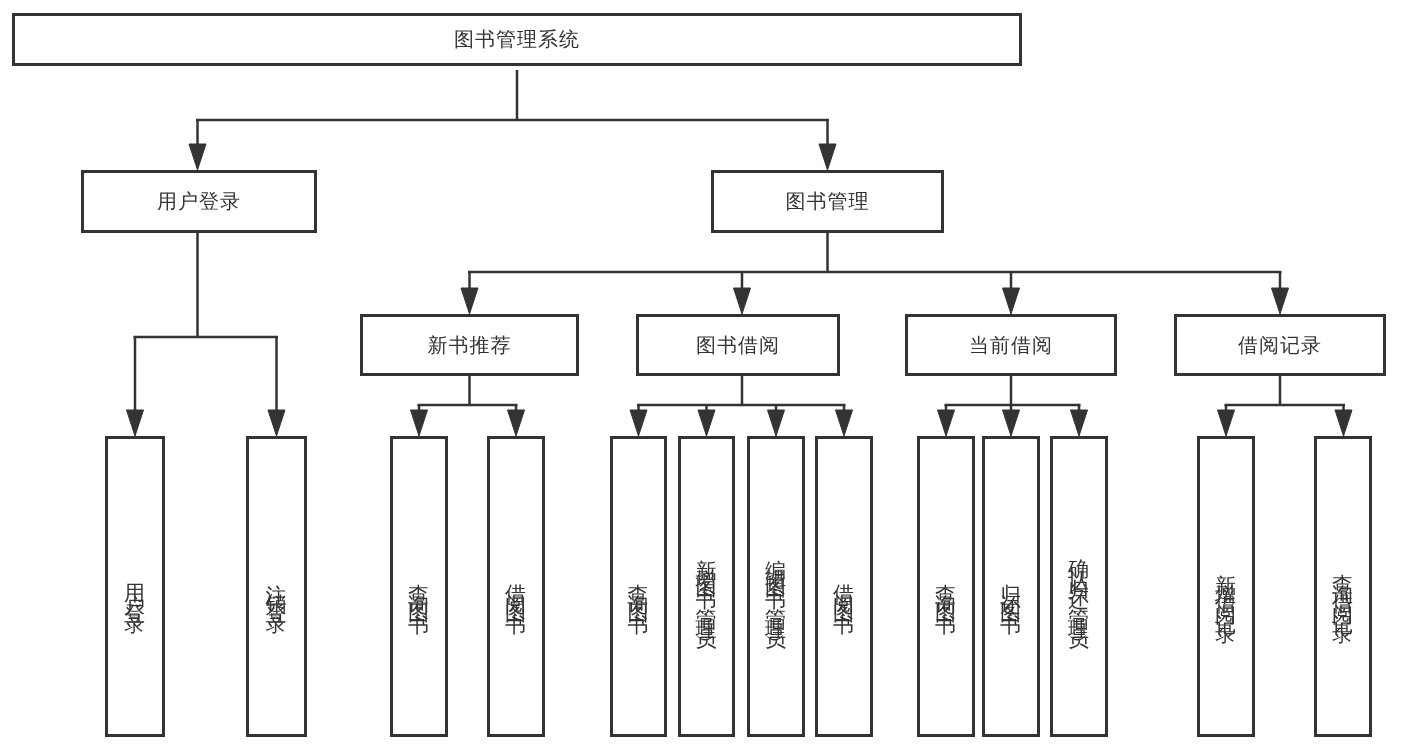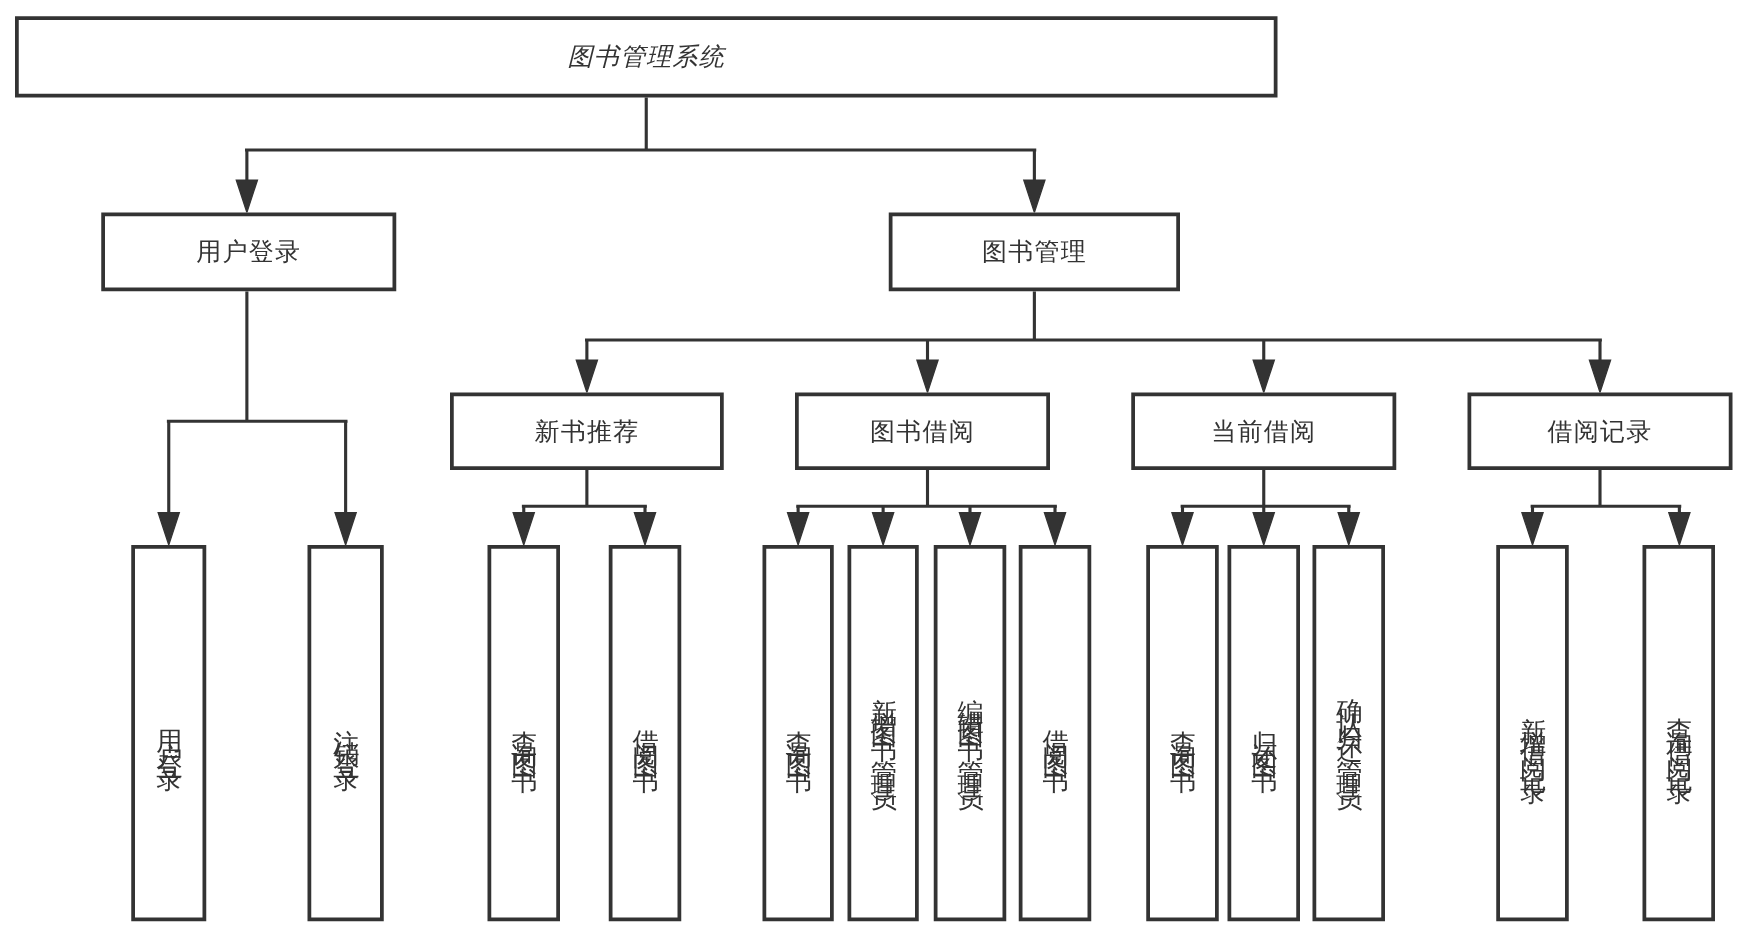--- a/index.html
+++ b/index.html
@@ -133,21 +133,21 @@
     <g>
       <line x1="1280" y1="376" x2="1280" y2="405"></line>
       <line x1="1224.5" y1="405" x2="1345" y2="405"></line>
       <line x1="1226" y1="405" x2="1226" y2="414"></line>
       <polygon points="1217.5,410 1234.5,410 1226,436"></polygon>
       <line x1="1343.5" y1="405" x2="1343.5" y2="414"></line>
       <polygon points="1335,410 1352,410 1343.5,436"></polygon>
     </g>
   </svg>
 
-  <div class="hnode" style="left:12px; top:13px; width:1010px; height:65px;font-style:italic;">图书管理系统</div>
+  <div class="hnode" style="left:12px; top:13px; width:1010px; height:53px;">图书管理系统</div>
 
   <div class="hnode" style="left:81px; top:170px; width:236px; height:63px;">用户登录</div>
   <div class="hnode" style="left:360px; top:314px; width:219px; height:62px;">新书推荐</div>
 
   <div class="hnode" style="left:711px; top:170px; width:233px; height:63px;">图书管理</div>
   <div class="hnode" style="left:636px; top:314px; width:204px; height:62px;">图书借阅</div>
   <div class="hnode" style="left:905px; top:314px; width:212px; height:62px;font-family:Liberation Mono, monospace;">当前借阅</div>
   <div class="hnode" style="left:1174px; top:314px; width:212px; height:62px;">借阅记录</div>
 
   <div class="leaf" style="left:105px; top:436px; width:60px; height:301px;">

